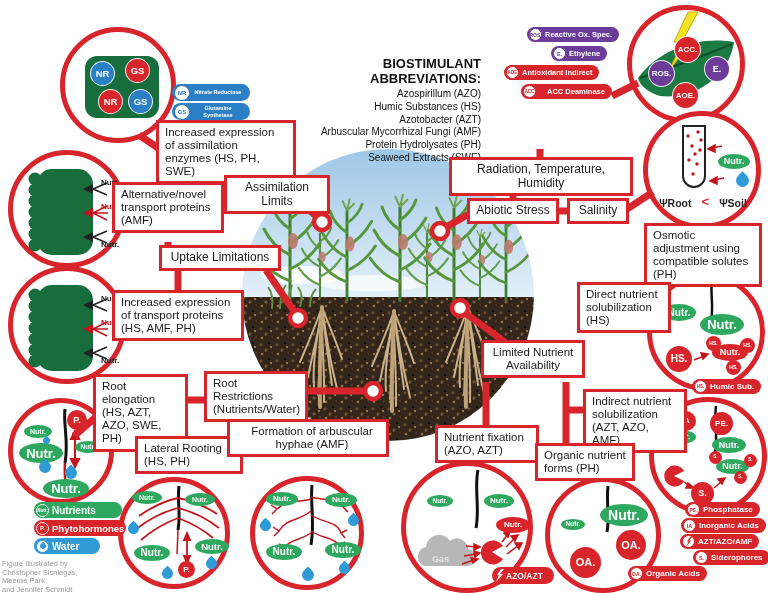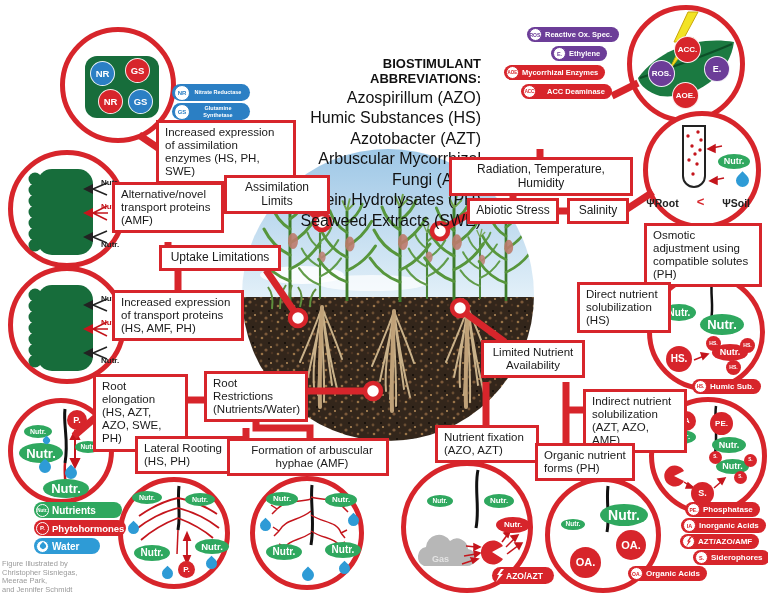--- a/index.html
+++ b/index.html
@@ -26,21 +26,21 @@
   .pill{position:absolute;height:16px;border-radius:9px;display:flex;align-items:center;
         color:#fff;font-weight:bold;background:var(--c);padding:0 7px 0 2px;z-index:6;white-space:nowrap;box-sizing:border-box;}
   .pill .ab{width:13px;height:13px;border-radius:50%;background:#fff;color:var(--c);
         display:flex;align-items:center;justify-content:center;border:1.5px solid var(--c);
         margin-right:3px;flex:none;font-weight:bold;box-sizing:border-box;}
   .title{position:absolute;left:140px;top:5px;width:490px;text-align:center;
          font-size:20px;font-weight:bold;line-height:1.12;z-index:5;}
   svg text{font-family:"Liberation Sans",sans-serif;font-weight:bold;}
   .gas{position:absolute;color:#e3e3e3;font-weight:bold;z-index:4;}
   .credit{position:absolute;left:2px;top:560px;font-size:7.5px;line-height:1.15;color:#9b9b9b;z-index:5;}
-  .psirow{position:absolute;display:flex;gap:18px;justify-content:flex-end;font-size:10.5px;
+  .psirow{position:absolute;display:flex;gap:10px;justify-content:center;font-size:10.5px;
           font-weight:bold;color:#222;z-index:4;}
   .psirow .lt{color:#d7252b;font-size:13px;line-height:.8;}
 </style>
 </head>
 <body>
 
 <div id="fig">
 
 
   <div class="ring" style="left:60px;top:27px;width:116px;height:116px;">
@@ -57,41 +57,41 @@
     <span style="font-size:5.5px;line-height:1.1;width:50px;text-align:center;white-space:normal;">Nitrate Reductase</span>
   </div>
   <div class="pill" style="--c:#2b7fc4;left:172px;top:103px;height:17px;">
     <span class="ab" style="width:16px;height:16px;font-size:6px;">GS</span>
     <span style="font-size:5.5px;line-height:1.1;width:50px;text-align:center;white-space:normal;">Glutamine Synthetase</span>
   </div>
 
   <div class="abs" style="left:281px;top:56px;width:200px;text-align:right;z-index:5;">
     <div style="font-size:13px;font-weight:bold;">BIOSTIMULANT</div>
     <div style="font-size:13px;font-weight:bold;">ABBREVIATIONS:</div>
-    <div style="font-size:16px;line-height:1.28;margin-top:2px;">
+    <div style="font-size:10px;line-height:1.28;margin-top:2px;">
       <div>Azospirillum (AZO)</div>
       <div>Humic Substances (HS)</div>
       <div>Azotobacter (AZT)</div>
       <div>Arbuscular Mycorrhizal Fungi (AMF)</div>
       <div>Protein Hydrolysates (PH)</div>
       <div>Seaweed Extracts (SWE)</div>
     </div>
   </div>
 
   <div class="pill" style="--c:#6c3d98;left:527px;top:27px;height:15px;font-size:7.5px;">
     <span class="ab" style="font-size:5px;">ROS.</span>
     <span>Reactive Ox. Spec.</span>
   </div>
   <div class="pill" style="--c:#6c3d98;left:551px;top:46px;height:15px;font-size:7.5px;">
     <span class="ab" style="font-size:5.5px;">E.</span>
     <span>Ethylene</span>
   </div>
   <div class="pill" style="--c:#d7252b;left:504px;top:65px;height:15px;font-size:7.5px;">
     <span class="ab" style="font-size:4.5px;">AOE</span>
-    <span>Mycorrhizal Enzymes</span>
+    <span>Antioxidant Indirect</span>
   </div>
   <div class="pill" style="--c:#d7252b;left:521px;top:84px;height:15px;font-size:7.5px;gap:8px;">
     <span class="ab" style="font-size:4.5px;">ACC</span>
     <span>ACC Deaminase</span>
   </div>
 
   <div class="ring" style="left:627px;top:5px;width:118px;height:118px;">
     <svg width="108" height="108" style="position:absolute;left:0;top:0;">
       <path d="M6,68 C28,38 68,26 102,32 C98,62 68,90 28,86 C16,82 8,76 6,68 Z" fill="#1b7a41"></path>
       <path d="M8,68 C38,58 72,46 100,34" stroke="#0d4f28" stroke-width="2" fill="none"></path>
@@ -264,21 +264,21 @@
   </div>
 
   <div class="rbox" style="left:156px;top:120px;width:140px;">Increased expression of assimilation enzymes (HS, PH, SWE)</div>
   <div class="rbox center" style="left:224px;top:175px;width:106px;font-size:12px;">Assimilation Limits</div>
   <div class="rbox" style="left:112px;top:182px;width:112px;">Alternative/novel transport proteins (AMF)</div>
   <div class="rbox center" style="left:159px;top:245px;width:122px;font-size:12px;">Uptake Limitations</div>
   <div class="rbox" style="left:112px;top:290px;width:132px;">Increased expression of transport proteins (HS, AMF, PH)</div>
   <div class="rbox" style="left:93px;top:374px;width:95px;">Root elongation (HS, AZT, AZO, SWE, PH)</div>
   <div class="rbox" style="left:204px;top:371px;width:104px;">Root Restrictions (Nutrients/Water)</div>
   <div class="rbox" style="left:135px;top:436px;width:108px;">Lateral Rooting (HS, PH)</div>
-  <div class="rbox center" style="left:227px;top:438px;width:162px;padding-left:14px;">Formation of arbuscular hyphae (AMF)</div>
+  <div class="rbox center" style="left:227px;top:419px;width:162px;padding-left:14px;">Formation of arbuscular hyphae (AMF)</div>
   <div class="rbox center" style="left:449px;top:157px;width:184px;font-size:12px;">Radiation, Temperature, Humidity</div>
   <div class="rbox center" style="left:467px;top:198px;width:92px;font-size:12px;">Abiotic Stress</div>
   <div class="rbox center" style="left:567px;top:198px;width:62px;font-size:12px;">Salinity</div>
   <div class="rbox" style="left:644px;top:223px;width:118px;">Osmotic adjustment using compatible solutes (PH)</div>
   <div class="rbox" style="left:577px;top:282px;width:94px;">Direct nutrient solubilization (HS)</div>
   <div class="rbox center" style="left:481px;top:340px;width:104px;">Limited Nutrient Availability</div>
   <div class="rbox" style="left:583px;top:389px;width:104px;">Indirect nutrient solubilization (AZT, AZO, AMF)</div>
   <div class="rbox" style="left:435px;top:425px;width:104px;">Nutrient fixation (AZO, AZT)</div>
   <div class="rbox" style="left:535px;top:443px;width:100px;">Organic nutrient forms (PH)</div>
 

